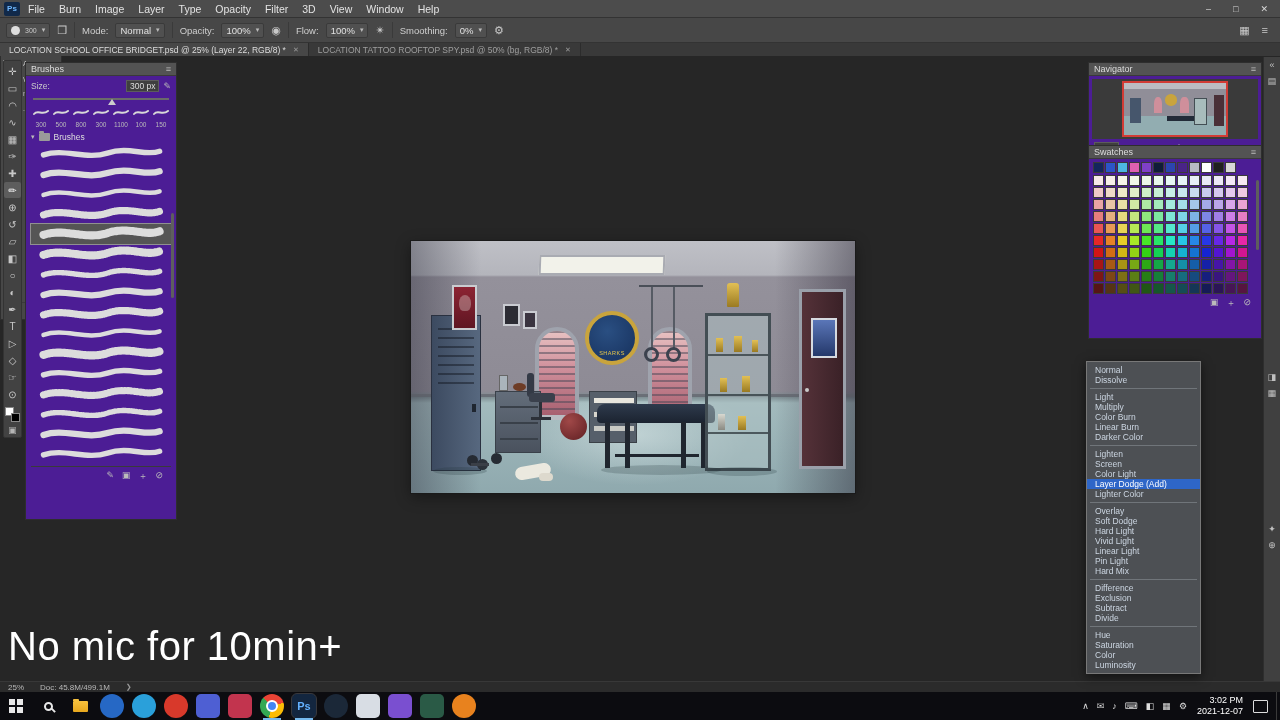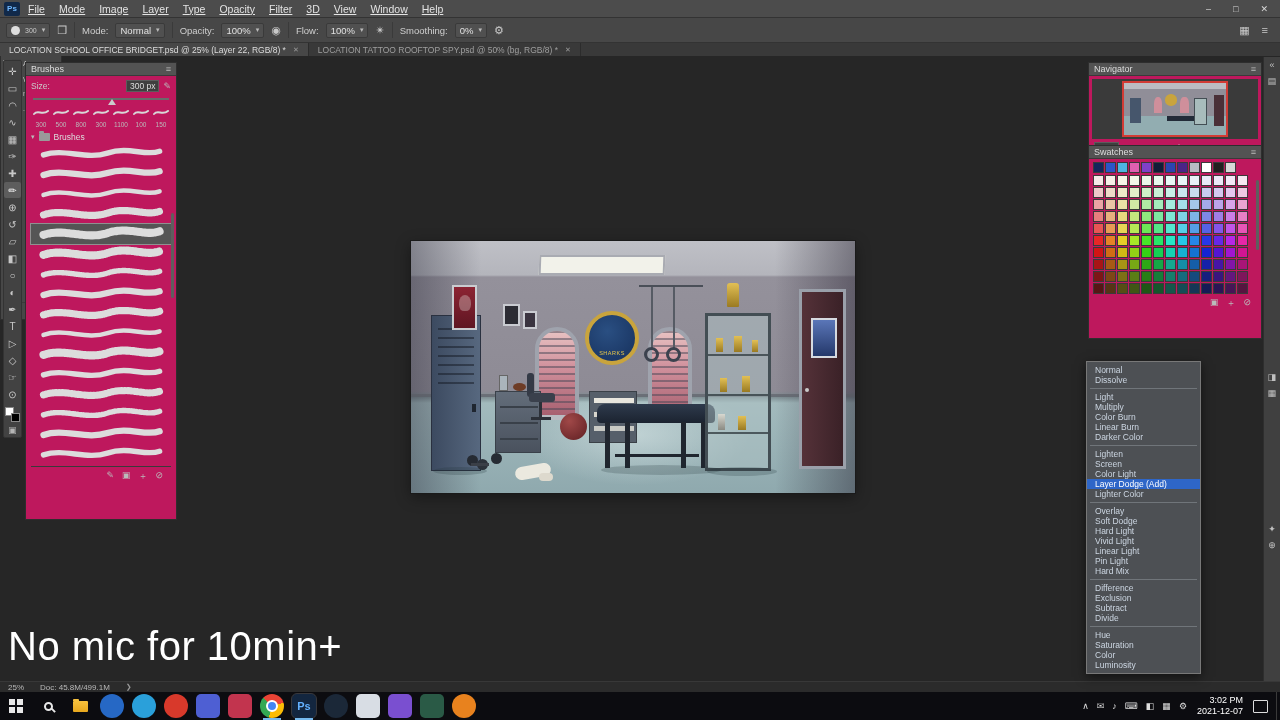--- a/index.html
+++ b/index.html
@@ -4,21 +4,21 @@
 <style>
   *{margin:0;padding:0;box-sizing:border-box;}
   html,body{width:1280px;height:720px;overflow:hidden;}
   body{font-family:"Liberation Sans",sans-serif;background:#262626;color:#d6d6d6;position:relative;font-size:11px;}
   .screen{position:absolute;inset:0;width:1280px;height:720px;background:#262626;overflow:hidden;}
 
   
   .menubar{position:absolute;left:0;top:0;width:1280px;height:18px;background:#4c4c4c;display:flex;align-items:center;border-bottom:1px solid #333;z-index:20;}
   .pslogo{width:16px;height:14px;background:#10294a;color:#6fb8ff;font-size:8px;font-weight:bold;display:flex;align-items:center;justify-content:center;margin:0 8px 0 4px;border-radius:2px;}
   .menus{display:flex;gap:14px;font-size:10.5px;color:#e3e3e3;}
-  .menu-item{cursor:default;text-decoration:underline;}
+  .menu-item{cursor:default;}
   .wincontrols{margin-left:auto;display:flex;gap:22px;margin-right:12px;font-size:9px;color:#d8d8d8;}
 
   
   .optionsbar{position:absolute;left:0;top:18px;width:1280px;height:25px;background:#474747;border-bottom:1px solid #333;display:flex;align-items:center;gap:7px;padding:0 6px;font-size:9.5px;color:#cfcfcf;z-index:19;}
   .ob-sep{width:1px;height:16px;background:#3a3a3a;}
   .ob-group{display:flex;align-items:center;gap:4px;}
   .ob-select{background:#505050;border:1px solid #3a3a3a;border-radius:2px;height:15px;display:flex;align-items:center;gap:5px;padding:0 4px;font-size:9.5px;color:#e0e0e0;}
   .ob-caret{font-size:7px;color:#bbb;}
   .brushdot{width:9px;height:9px;border-radius:50%;background:#ddd;display:inline-block;}
   .preset-size{font-size:7px;color:#c8c8c8;}
@@ -34,21 +34,21 @@
   
   .toolstrip{position:absolute;left:3px;top:60px;width:19px;background:#424242;border:1px solid #333;border-radius:2px;display:flex;flex-direction:column;align-items:center;padding:2px 0;gap:1px;z-index:10;}
   .tool{width:17px;height:16px;display:flex;align-items:center;justify-content:center;font-size:10px;color:#c8c8c8;}
   .tool.active{background:#5d5d5d;border-radius:2px;color:#fff;}
   .fgbg{position:relative;width:15px;height:15px;margin:4px 0 2px;}
   .fg{position:absolute;top:0;left:0;width:9px;height:9px;background:#fff;border:1px solid #888;}
   .bgc{position:absolute;bottom:0;right:0;width:9px;height:9px;background:#000;border:1px solid #888;}
   .tool-extra{font-size:9px;color:#b5b5b5;}
 
   
-  .panel{position:absolute;background:#be185d;border:1px solid #2e2e2e;z-index:10;}
+  .panel{position:absolute;background:#4c1d95;border:1px solid #2e2e2e;z-index:10;}
   .panel-head{height:13px;background:#535353;display:flex;align-items:center;padding:0 5px;font-size:9px;color:#ddd;border-bottom:1px solid #3a3a3a;}
   .panel-head .sp{flex:1;}
   .panel-micon{font-size:9px;color:#bbb;}
 
   
   .brushes{left:25px;top:62px;width:152px;height:458px;}
   .br-body{padding:4px 5px 2px;}
   .size-row{display:flex;align-items:center;gap:4px;font-size:8.5px;color:#ccc;}
   .size-val{margin-left:auto;background:#3f3f3f;border:1px solid #5c5c5c;padding:0 3px;height:12px;line-height:11px;font-size:8.5px;color:#ddd;}
   .slider{position:relative;height:12px;margin:2px 2px 2px;}
@@ -163,21 +163,21 @@
 </head>
 <body>
 
 <div class="screen">
 
   <div class="menubar">
     <span class="pslogo">Ps</span>
     <nav class="menus">
 
     <span class="menu-item">File</span>
-        <span class="menu-item">Mode</span>
+        <span class="menu-item">Burn</span>
         <span class="menu-item">Image</span>
         <span class="menu-item">Layer</span>
         <span class="menu-item">Type</span>
         <span class="menu-item">Opacity</span>
         <span class="menu-item">Filter</span>
         <span class="menu-item">3D</span>
         <span class="menu-item">View</span>
         <span class="menu-item">Window</span>
         <span class="menu-item">Help</span>
       </nav>

